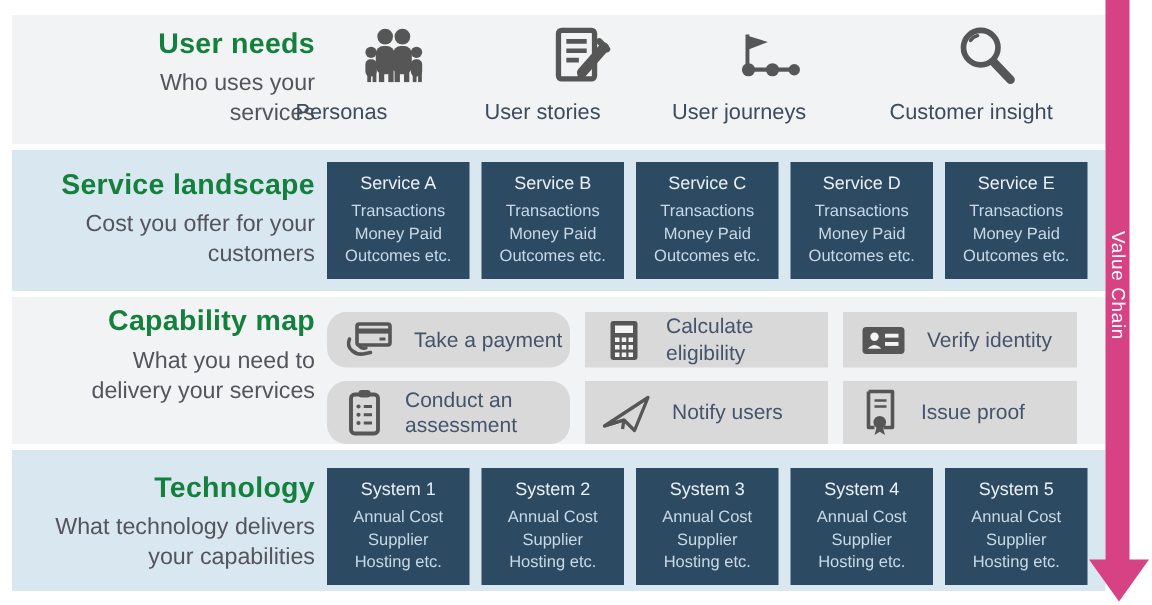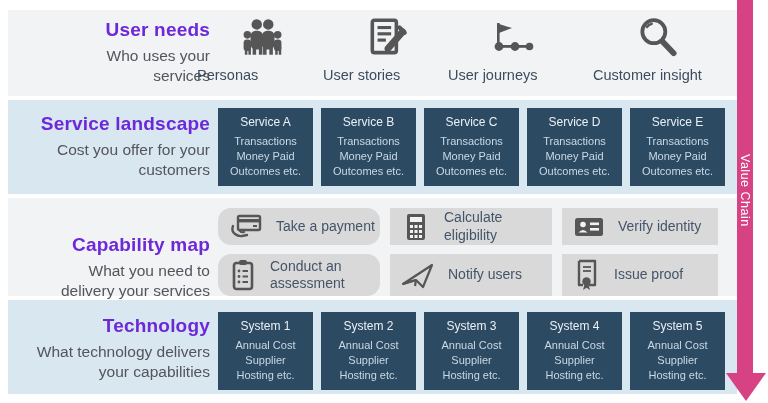--- a/index.html
+++ b/index.html
@@ -10,25 +10,25 @@
   }
   .row{position:absolute;left:8px;width:729px;box-sizing:border-box;}
   .row-gray{background:#f2f3f5;}
   .row-blue{background:#d8e7f0;padding-left:36px;}
   #row-user-needs{top:10px;height:86px;}
   #row-service{top:100px;height:94px;}
   #row-capability{top:198px;height:98px;}
   #row-technology{top:300px;height:94px;}
 
   .row-head{position:absolute;left:6px;width:196px;text-align:right;}
-  .row-title{font-size:19px;font-weight:600;color:#6d28d9;letter-spacing:.2px;}
+  .row-title{font-size:19px;font-weight:600;color:#15803d;letter-spacing:.2px;}
   .row-sub{font-size:15.5px;color:#54545c;line-height:1.3;margin-top:5px;}
   #row-user-needs .row-head{top:9px;}
   #row-service .row-head{top:13px;}
-  #row-capability .row-head{top:36px;}
+  #row-capability .row-head{top:6px;}
   #row-technology .row-head{top:15px;}
 
   
   .un-item{position:absolute;top:3px;width:130px;display:flex;flex-direction:column;}
   .un-icon{height:50px;display:flex;align-items:center;justify-content:center;}
   .un-label{font-size:14.5px;color:#3c4c5e;margin-top:4px;white-space:nowrap;}
 
   
   .navy-box{position:absolute;width:95px;height:78px;background:#2d4a63;
     display:flex;flex-direction:column;align-items:center;text-align:center;box-sizing:border-box;padding-top:7px;}

